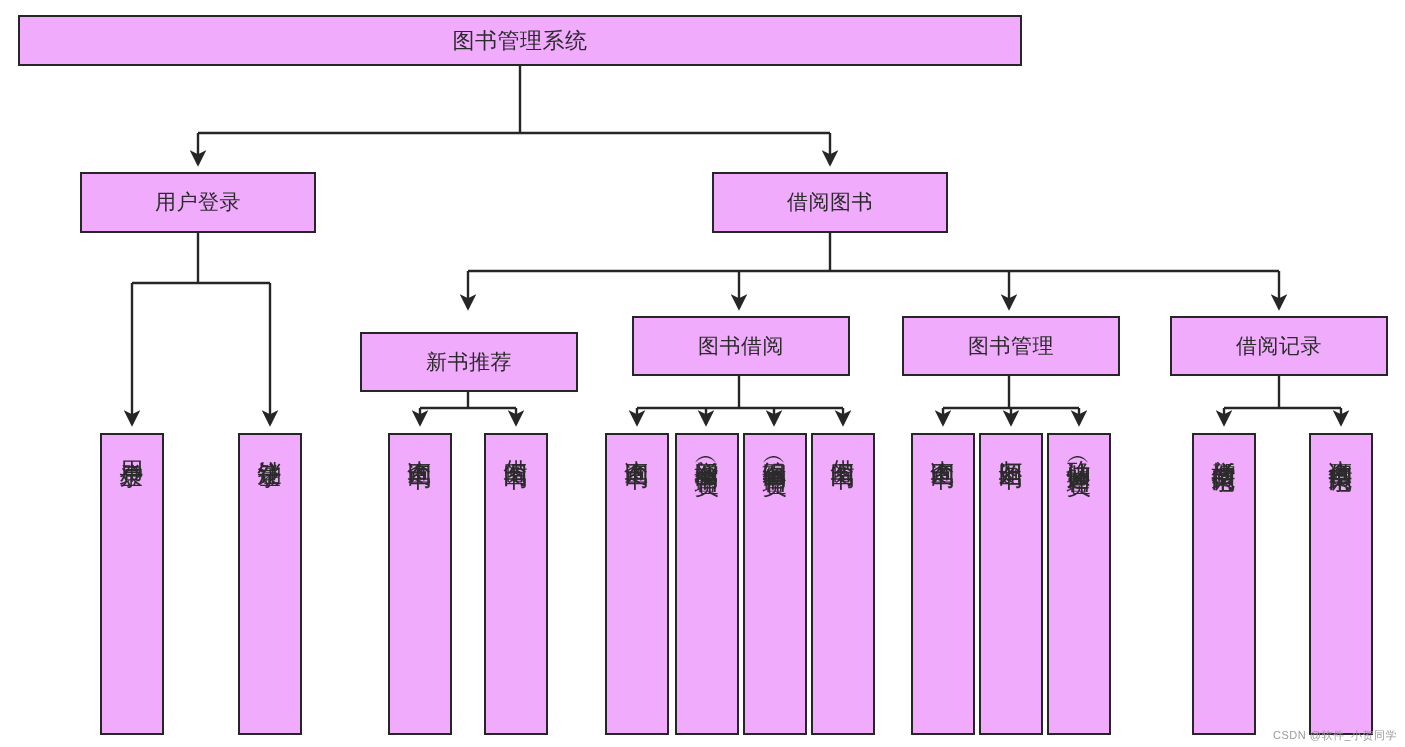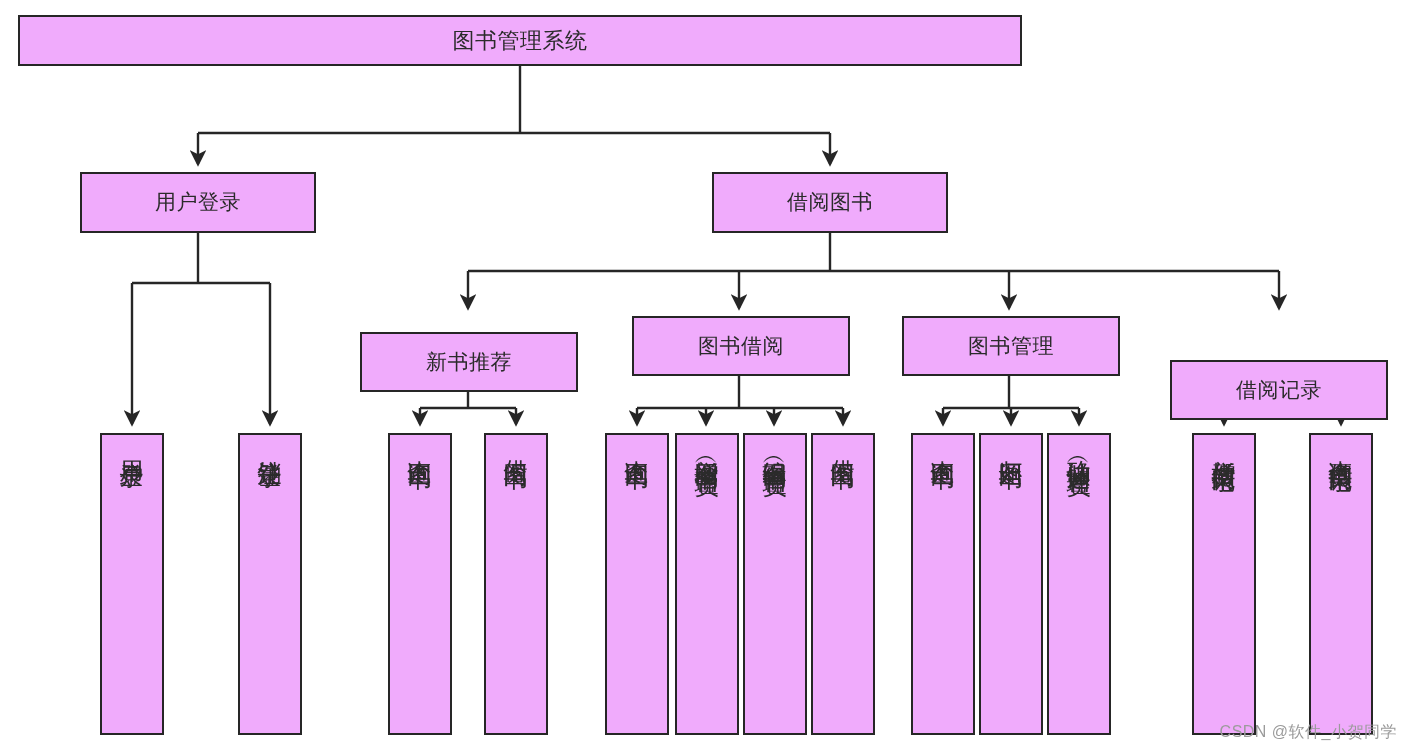--- a/index.html
+++ b/index.html
@@ -41,21 +41,21 @@
     text-orientation:upright;
     font-size:24px;
     letter-spacing:2px;
     line-height:1.05;
     white-space:nowrap;
   }
   .watermark{
     position:absolute;
     right:8px;
     bottom:4px;
-    font-size:16px;
+    font-size:11px;
     color:#9b9b9b;
     letter-spacing:0.5px;
     white-space:nowrap;
     pointer-events:none;
   }
 </style>
 </head>
 <body>
 
 <div id="diagram-root">
@@ -123,21 +123,21 @@
 
   <div class="node horizontal" style="left:360px;top:316px;width:218px;height:60px;margin-top:16px;">
     <span class="label">新书推荐</span>
   </div>
   <div class="node horizontal" style="left:632px;top:316px;width:218px;height:60px;">
     <span class="label">图书借阅</span>
   </div>
   <div class="node horizontal" style="left:902px;top:316px;width:218px;height:60px;">
     <span class="label">图书管理</span>
   </div>
-  <div class="node horizontal" style="left:1170px;top:316px;width:218px;height:60px;margin-top:44px;">
+  <div class="node horizontal" style="left:1170px;top:316px;width:218px;height:60px;">
     <span class="label">借阅记录</span>
   </div>
 
   <div class="node vertical" style="left:100px;top:433px;width:64px;height:302px;">
     <span class="label">用户登录</span>
   </div>
   <div class="node vertical" style="left:238px;top:433px;width:64px;height:302px;">
     <span class="label">注销登录</span>
   </div>
 

